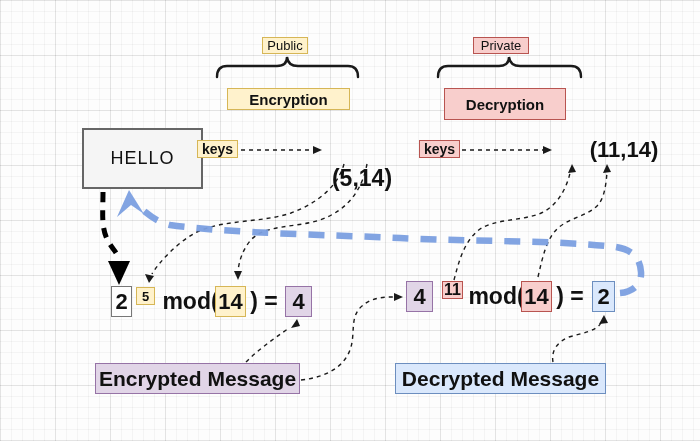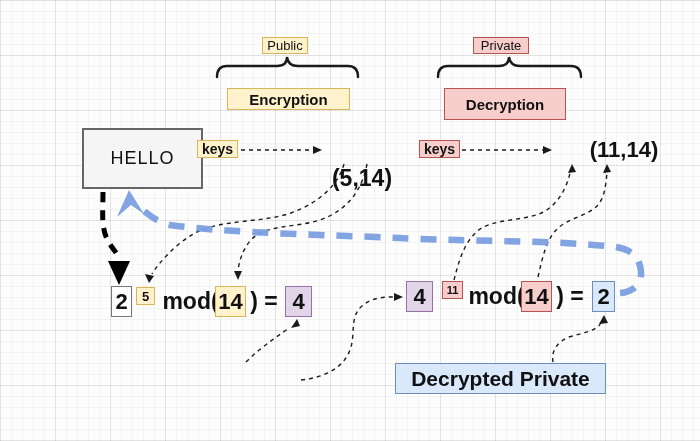--- a/index.html
+++ b/index.html
@@ -108,29 +108,32 @@
     <span>14</span>
   </div>
   <div class="box plain" style="left:248px;top:286px;width:32px;height:31px;font-size:23px;">) =</div>
   <div class="box purple" style="left:285px;top:286px;width:27px;height:31px;font-size:22px;">
     <span>4</span>
   </div>
 
   <div class="box purple" style="left:406px;top:281px;width:27px;height:31px;font-size:22px;">
     <span>4</span>
   </div>
-  <div class="box pink" style="left:442px;top:281px;width:21px;height:18px;font-size:11px;">
+  <div class="box pink" style="left:442px;top:281px;width:21px;height:18px;font-size:16px;">
     <span>11</span>
   </div>
   <div class="box plain" style="left:471px;top:281px;width:51px;height:31px;font-size:23px;">mod(</div>
   <div class="box pink" style="left:521px;top:281px;width:31px;height:31px;font-size:22px;">
     <span>14</span>
   </div>
   <div class="box plain" style="left:554px;top:281px;width:32px;height:31px;font-size:23px;">) =</div>
   <div class="box blue" style="left:592px;top:281px;width:23px;height:31px;font-size:22px;">
     <span>2</span>
   </div>
 
+  <div class="box purple" style="left:95px;top:363px;width:205px;height:31px;font-size:21px;">
+    <span>Encrypted Message</span>
+  </div>
   <div class="box blue" style="left:395px;top:363px;width:211px;height:31px;font-size:21px;">
-    <span>Decrypted Private</span>
+    <span>Decrypted Message</span>
   </div>
 
 </div>
 
 </body></html>

